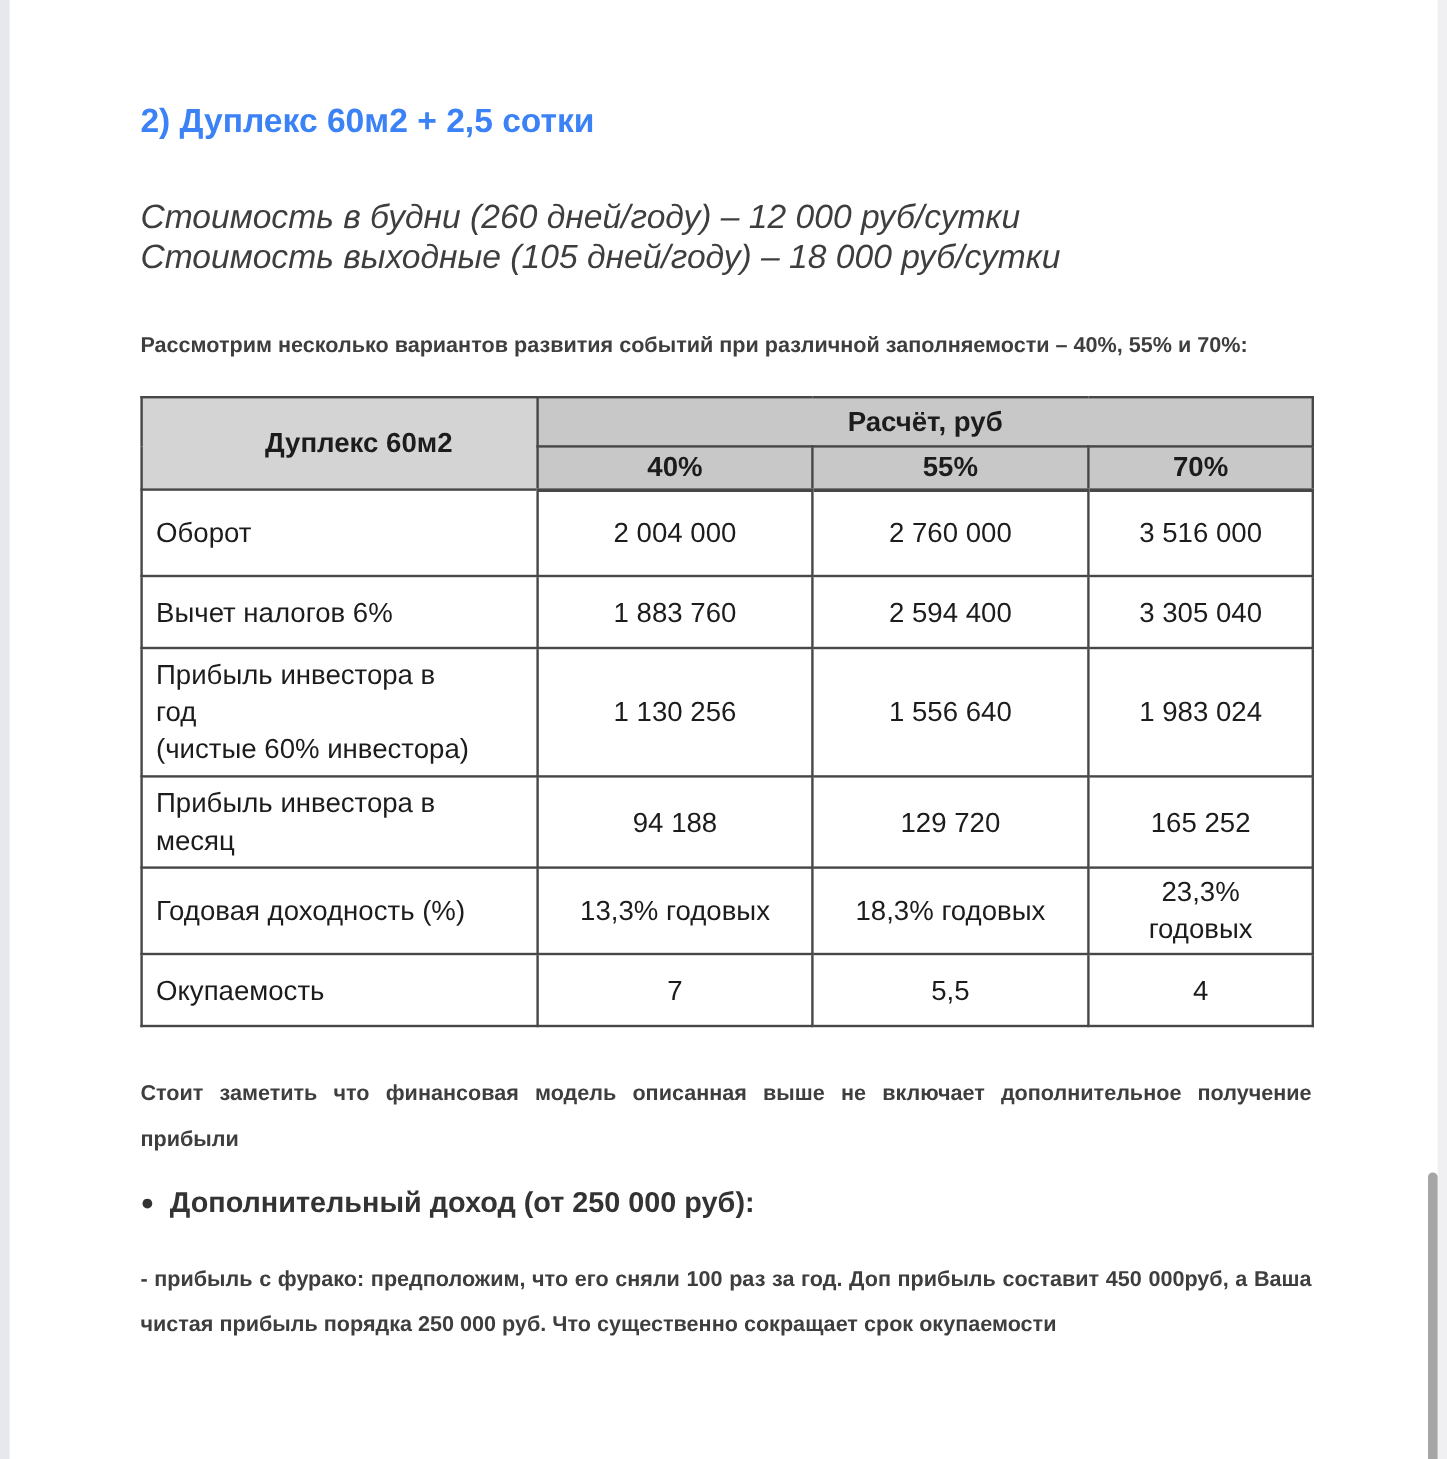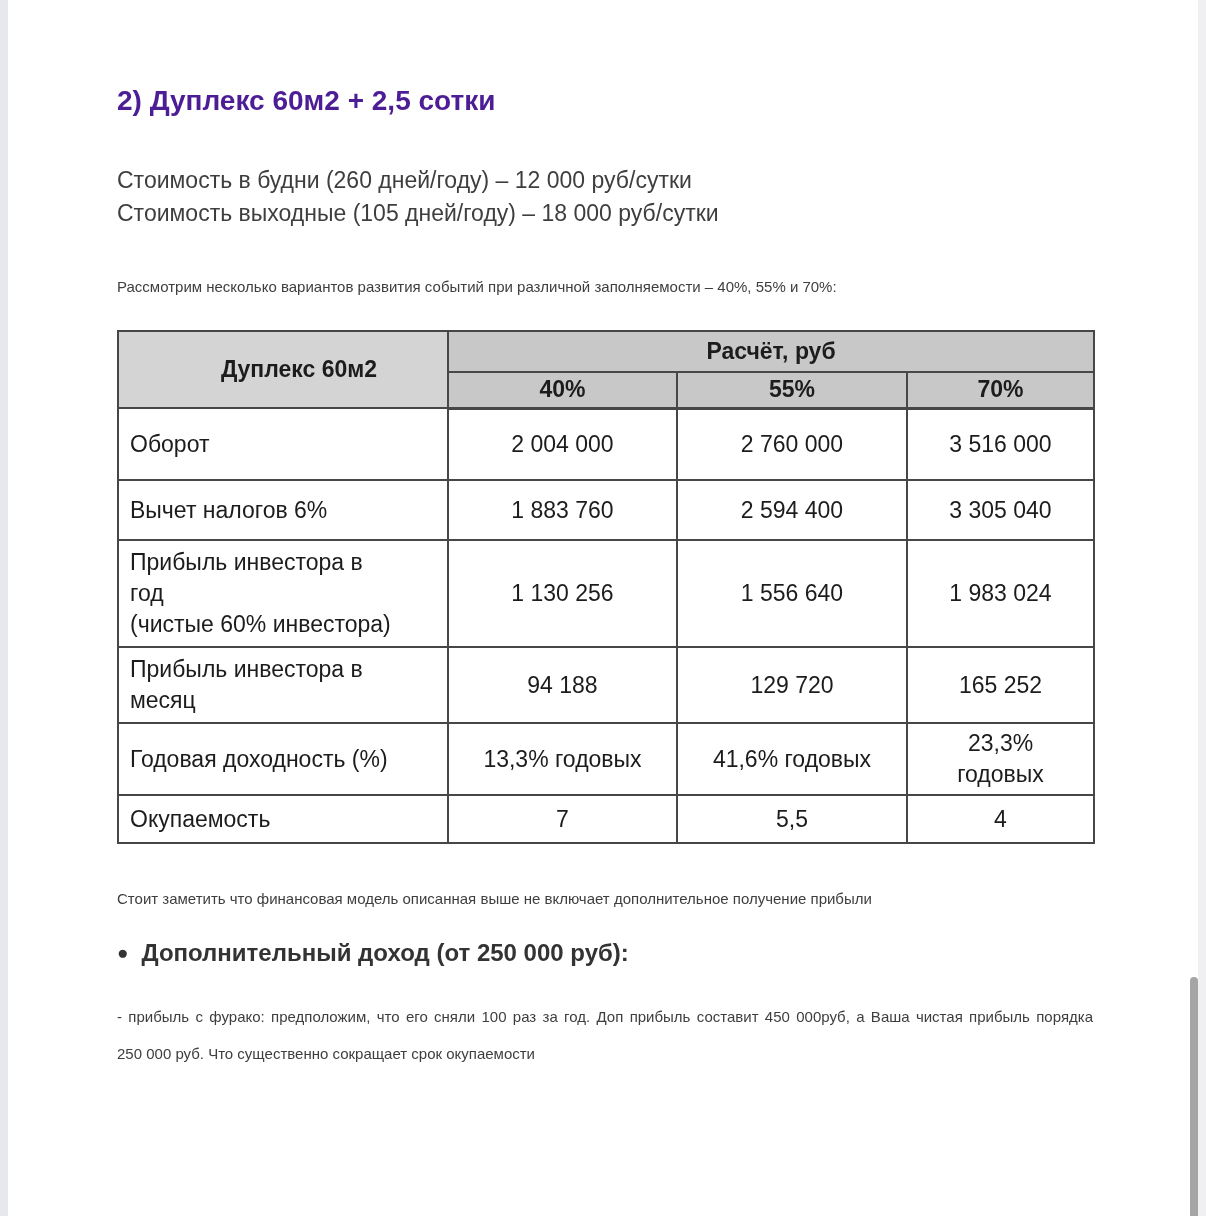--- a/index.html
+++ b/index.html
@@ -31,26 +31,27 @@
     width:8px;height:239px;
     background:var(--scrollbar_thumb);
     border-radius:5px 5px 0 0;
   }
   .content{
     position:absolute;left:117px;top:0;width:976px;
   }
   .doc-title{
     margin-top:84px;
     font-size:28px;line-height:34px;font-weight:bold;
-    color:#4c1d95;
+    color:#3b82f6;
   }
-  .pricing{margin-top:46px;font-size:23px;line-height:33px;}
+  .pricing{margin-top:46px;font-size:28px;line-height:33px;font-style:italic;}
   .para{
-    font-size:15px;line-height:38px;
+    font-size:18px;line-height:38px;
     text-align:justify;
+    font-weight:bold;
   }
   .intro{margin-top:38px;}
   .note{margin-top:36px;}
   .calc-table{
     margin-top:24px;
     width:976px;table-layout:fixed;
     border-collapse:collapse;
     color:var(--table_text);
     font-size:23px;line-height:31px;
   }
@@ -134,25 +135,25 @@
       <tr style="height:65px">
         <td class="label">Прибыль инвестора в
 месяц</td>
         <td class="val">94&nbsp;188</td>
         <td class="val">129&nbsp;720</td>
         <td class="val">165&nbsp;252</td>
       </tr>
       <tr style="height:69px">
         <td class="label">Годовая доходность (%)</td>
         <td class="val">13,3% годовых</td>
-        <td class="val">41,6% годовых</td>
+        <td class="val">18,3% годовых</td>
         <td class="val">23,3%
 годовых</td>
       </tr>
-      <tr style="height:48px">
+      <tr style="height:60px">
         <td class="label">Окупаемость</td>
         <td class="val">7</td>
         <td class="val">5,5</td>
         <td class="val">4</td>
       </tr>
     </tbody>
       </table>
 
     <p class="para note">Стоит заметить что финансовая модель описанная выше не включает дополнительное получение прибыли</p>
 

